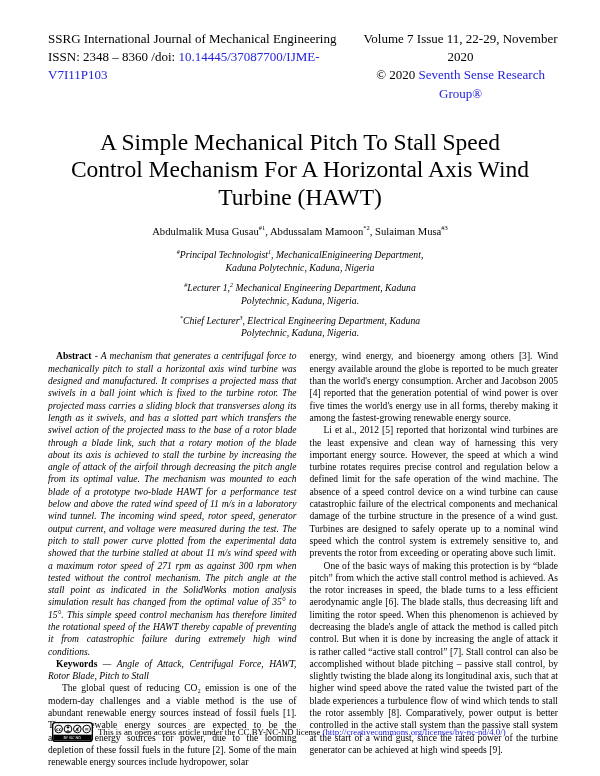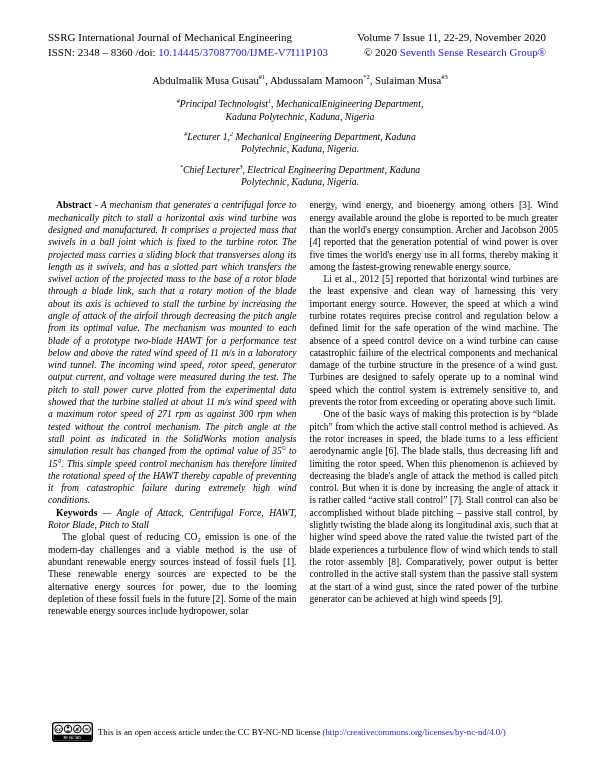--- a/index.html
+++ b/index.html
@@ -4,23 +4,23 @@
 <style>
   html,body { margin:0; padding:0; background:#e8e8e8; }
   .page {
     position:relative; width:600px; height:776px; margin:0 auto;
     background:#ffffff; color:#000;
     font-family:"Liberation Serif", serif; overflow:hidden;
   }
   
   .header {
     display:flex; justify-content:space-between;
-    padding:30px 54px 0 48px; font-size:11px; line-height:1.4;
+    padding:30px 42px 0 48px; font-size:13px; line-height:1.4;
   }
-  .header-right { text-align:right;margin-left:26px; }
+  .header-right { text-align:center;margin-left:26px; }
   a.link { color:#2222dd; text-decoration:none; }
   
   .title {
     text-align:center; font-size:23.5px; line-height:1.18;
     margin:26px 70px 0 70px; font-weight:400;
   }
   .authors { text-align:center; font-size:10.6px; margin-top:13px; }
   .authors sup { font-size:6.5px; }
   .affils { margin-top:11px; }
   .affil {
@@ -61,20 +61,21 @@
     <div class="header-left">
       <div>SSRG International Journal of Mechanical Engineering</div>
       <div><span>ISSN: 2348 – 8360 /doi: </span><a class="link" href="#">10.14445/37087700/IJME-V7I11P103</a></div>
     </div>
     <div class="header-right">
       <div>Volume 7 Issue 11, 22-29, November 2020</div>
       <div><span>© 2020 </span><a class="link" href="#">Seventh Sense Research Group®</a></div>
     </div>
   </div>
 
+  <h1 class="title">A Simple Mechanical Pitch To Stall Speed Control Mechanism For A Horizontal Axis Wind Turbine (HAWT)</h1>
 
   <div class="authors">
     <span><span>Abdulmalik Musa Gusau</span><sup>#1</sup><span>, </span></span>
     <span><span>Abdussalam Mamoon</span><sup>*2</sup><span>, </span></span>
     <span><span>Sulaiman Musa</span><sup>#3</sup><span></span></span>
   </div>
 
   <div class="affils">
     <div class="affil">
       <sup>#</sup><span>Principal Technologist</span><sup>1</sup><span>, MechanicalEnigineering Department,</span>

